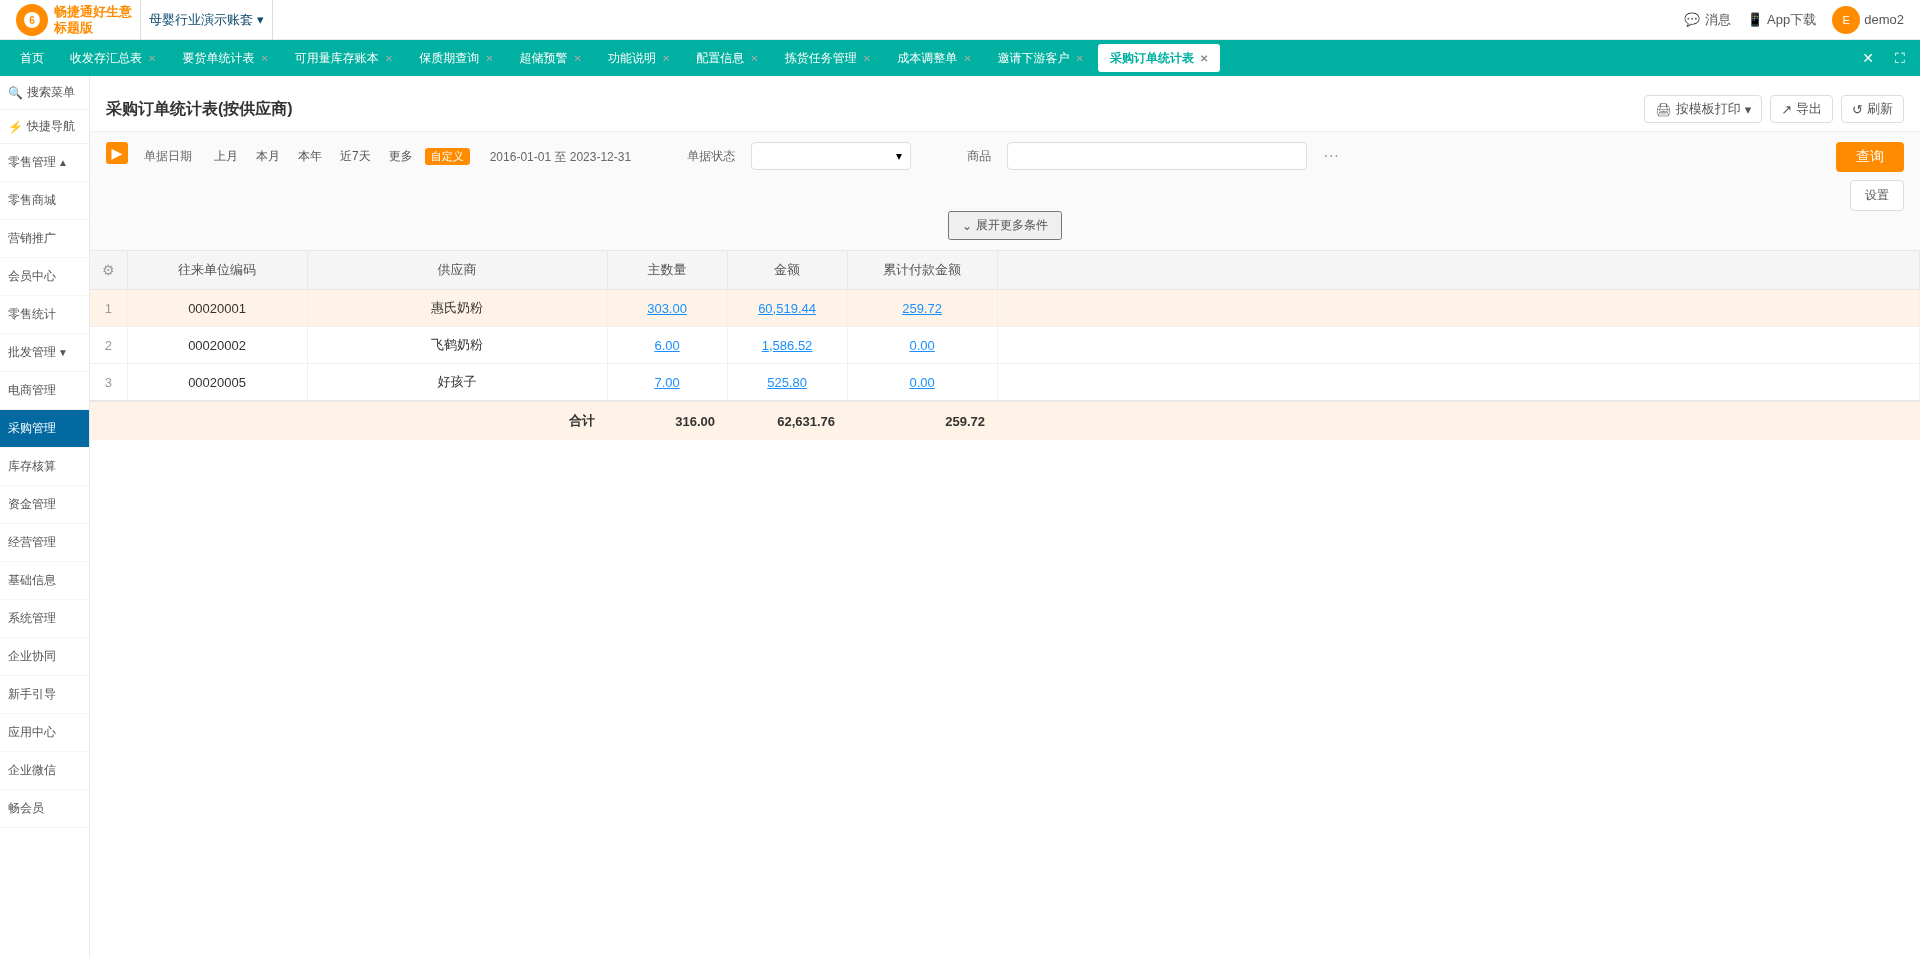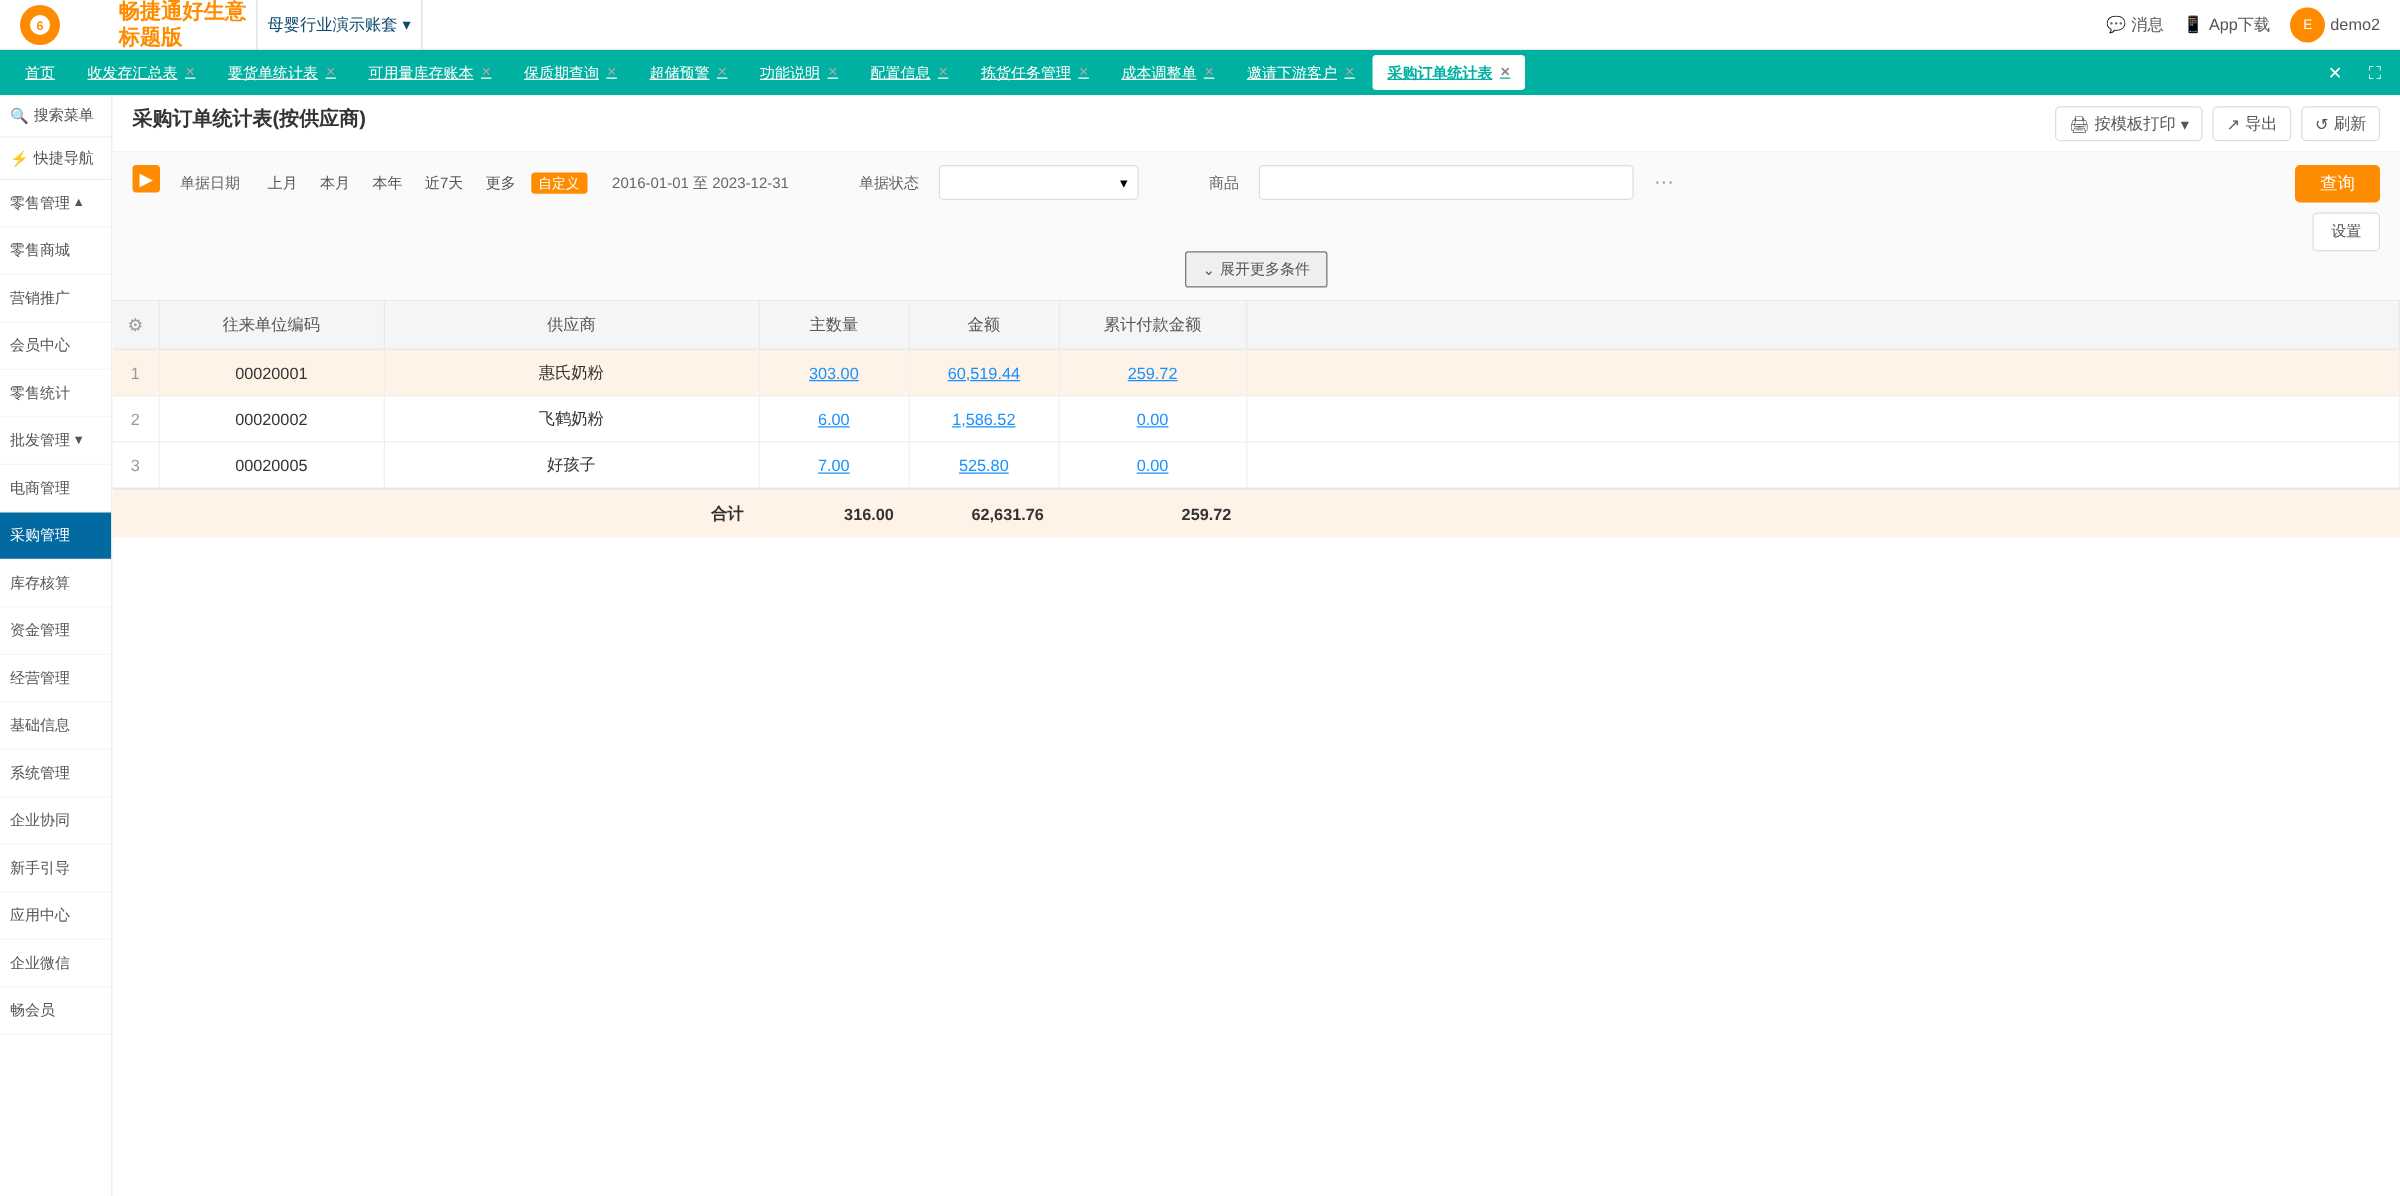--- a/index.html
+++ b/index.html
@@ -12,21 +12,21 @@
       display: flex;
       align-items: center;
       padding: 0 16px;
       border-bottom: 1px solid #e8e8e8;
       justify-content: space-between;
     }
     .top-bar-left { display: flex; align-items: center; gap: 8px; }
     .logo-area { display: flex; align-items: center; gap: 6px; }
     .logo-icon { width: 32px; height: 32px; background: #ff8c00; border-radius: 50%; display: flex; align-items: center; justify-content: center; }
     .logo-icon svg { width: 20px; height: 20px; fill: white; }
-    .logo-text { font-size: 17px; color: #ff8c00; font-weight: bold; line-height: 1.2; margin-left: 41px; }
+    .logo-text { font-size: 13px; color: #ff8c00; font-weight: bold; line-height: 1.2; }
     .dropdown-selector { display: flex; align-items: center; gap: 4px; font-size: 13px; color: #0c4a6e; cursor: pointer; padding: 16px 8px; border: 1px solid #ddd; border-radius: 4px; }
     .top-bar-right { display: flex; align-items: center; gap: 16px; }
     .top-bar-btn { display: flex; align-items: center; gap: 4px; font-size: 13px; color: #555; cursor: pointer; }
     .user-avatar { width: 28px; height: 28px; border-radius: 50%; background: #ff8c00; display: flex; align-items: center; justify-content: center; color: white; font-size: 11px; }
 
     
     .nav-tabs {
       height: 36px;
       background: #00b0a0;
       display: flex;
@@ -39,21 +39,20 @@
       height: 28px;
       padding: 0 12px;
       display: flex;
       align-items: center;
       gap: 4px;
       font-size: 12px;
       color: #fff;
       cursor: pointer;
       border-radius: 3px;
       white-space: nowrap;
-      text-decoration: underline;
     }
     .nav-tab.active { background: #fff; color: #00b0a0; font-weight: bold; }
     .nav-tab .close-x { color: #aaa; font-size: 10px; cursor: pointer; margin-left: 2px; }
     .nav-tab.active .close-x { color: #888; }
     .nav-tab-controls { margin-left: auto; display: flex; align-items: center; gap: 8px; }
     .nav-ctrl-btn { color: #fff; font-size: 14px; cursor: pointer; width: 24px; height: 24px; display: flex; align-items: center; justify-content: center; }
 
     
     .main-layout {
       display: flex;
@@ -108,22 +107,23 @@
     .content-area {
       flex: 1;
       display: flex;
       flex-direction: column;
       overflow: hidden;
       background: #fff;
     }
 
     
     .page-header {
-      padding: 9px 16px 8px;
-      display: flex;
+      padding: 19px 16px 8px;
+      display: flex;
+      align-items: center;
       justify-content: space-between;
       border-bottom: 1px solid #f0f0f0;
     }
     .page-title { font-size: 16px; font-weight: bold; color: #333; }
     .page-actions { display: flex; align-items: center; gap: 8px; }
     .btn-template { display: flex; align-items: center; gap: 4px; font-size: 13px; color: #555; cursor: pointer; padding: 4px 10px; border: 1px solid #ddd; border-radius: 4px; background: #fff; }
     .btn-export { display: flex; align-items: center; gap: 4px; font-size: 13px; color: #555; cursor: pointer; padding: 4px 10px; border: 1px solid #ddd; border-radius: 4px; background: #fff; }
     .btn-refresh { display: flex; align-items: center; gap: 4px; font-size: 13px; color: #555; cursor: pointer; padding: 4px 10px; border: 1px solid #ddd; border-radius: 4px; background: #fff; }
 
     

